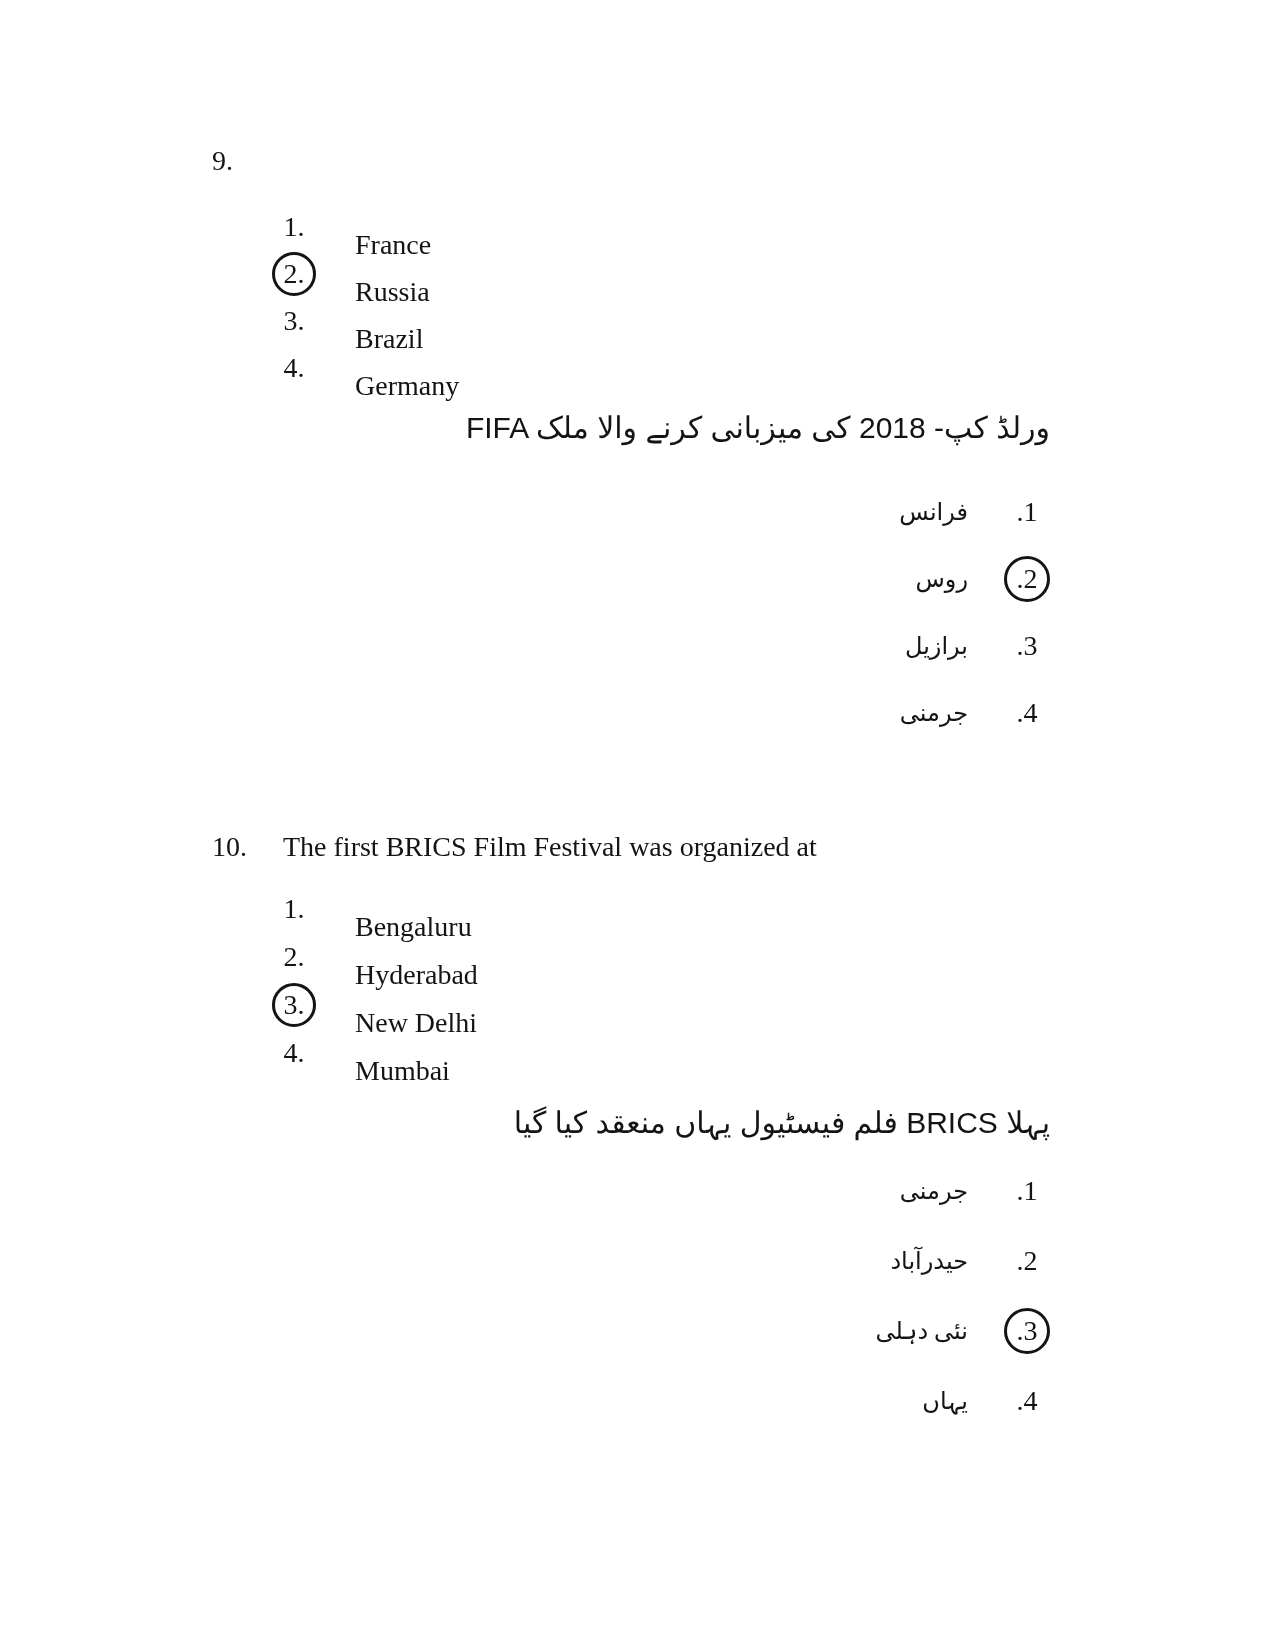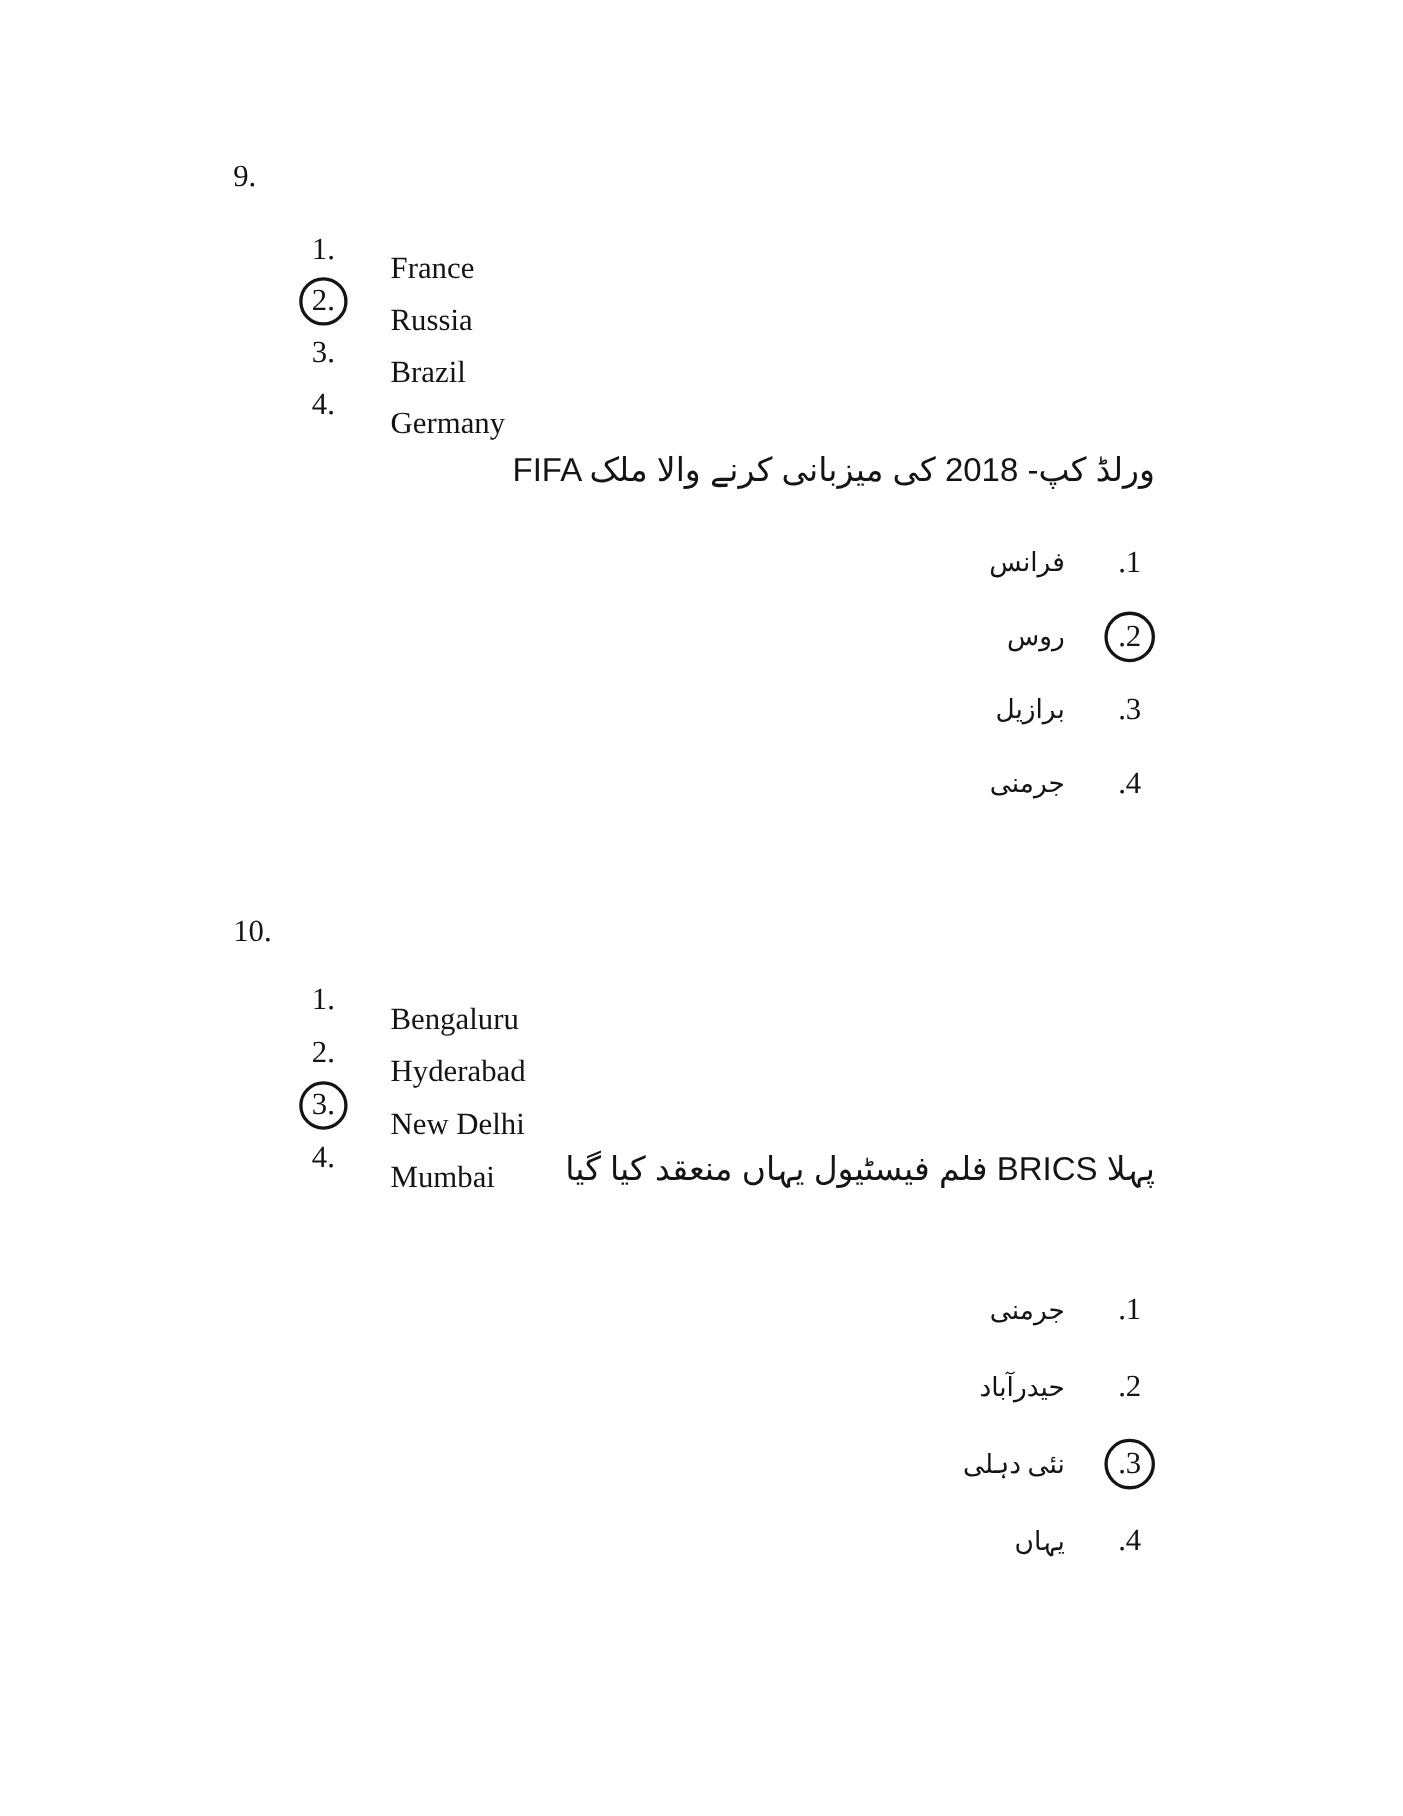--- a/index.html
+++ b/index.html
@@ -138,20 +138,21 @@
         <span class="ur-num">4.</span>
         <span class="ur-label">جرمنی</span>
       </div>
     </div>
   </div>
 
   <div class="q10">
 
     <div class="q-head" style="top:827px">
       <span class="q-no">10.</span>
+      <span class="q-text">The first BRICS Film Festival was organized at</span>
     </div>
 
     <div class="en-opts" style="top:885px">
       <div class="en-row">
         <span class="en-num">
             <span class="badge">1.</span>
           </span>
         <span class="en-label">Bengaluru</span>
       </div>
       <div class="en-row">
@@ -167,21 +168,21 @@
         <span class="en-label">New Delhi</span>
       </div>
       <div class="en-row">
         <span class="en-num">
             <span class="badge">4.</span>
           </span>
         <span class="en-label">Mumbai</span>
       </div>
     </div>
 
-    <div class="ur-head" style="top:1034px">پہلا BRICS فلم فیسٹیول یہاں منعقد کیا گیا</div>
+    <div class="ur-head" style="top:1093px">پہلا BRICS فلم فیسٹیول یہاں منعقد کیا گیا</div>
 
     <div class="ur-opts" style="top:1156px">
       <div class="ur-row">
         <span class="ur-num">1.</span>
         <span class="ur-label">جرمنی</span>
       </div>
       <div class="ur-row">
         <span class="ur-num">2.</span>
         <span class="ur-label">حیدرآباد</span>
       </div>

